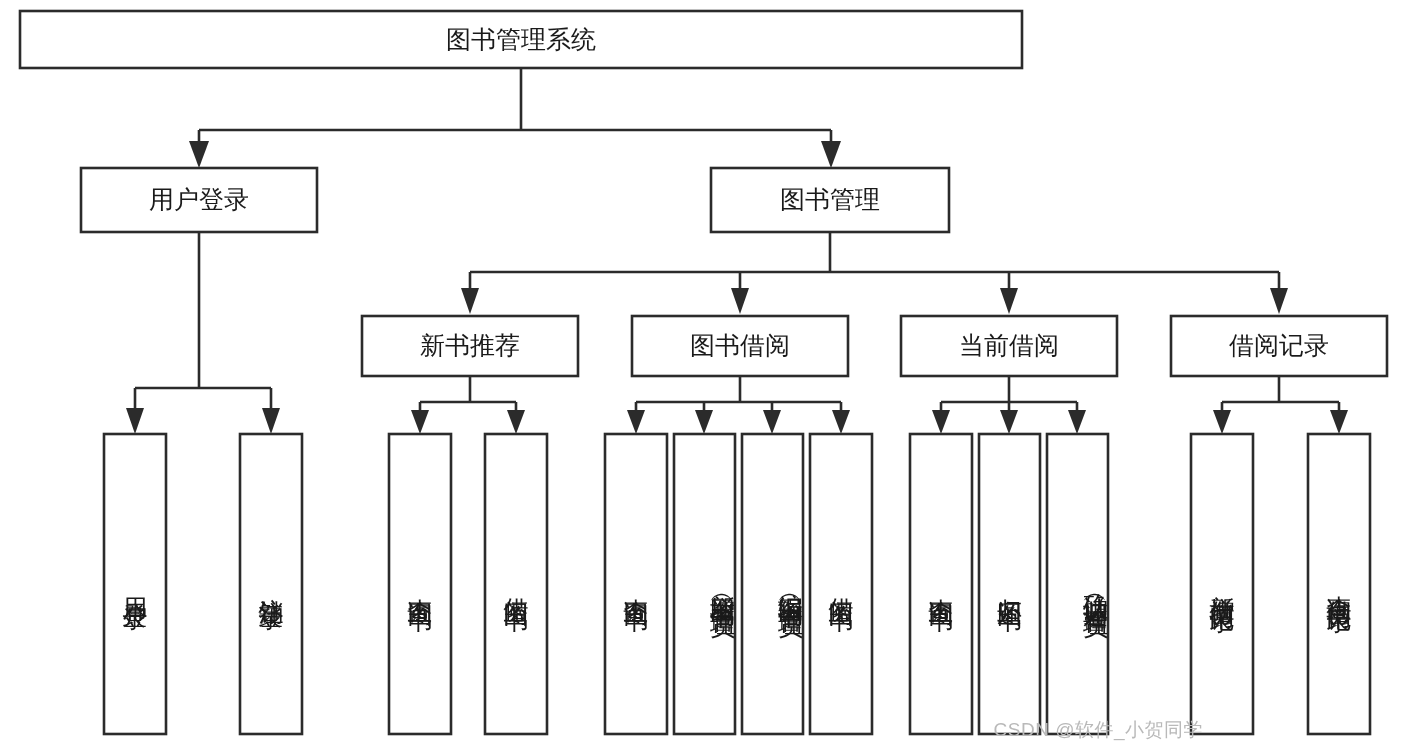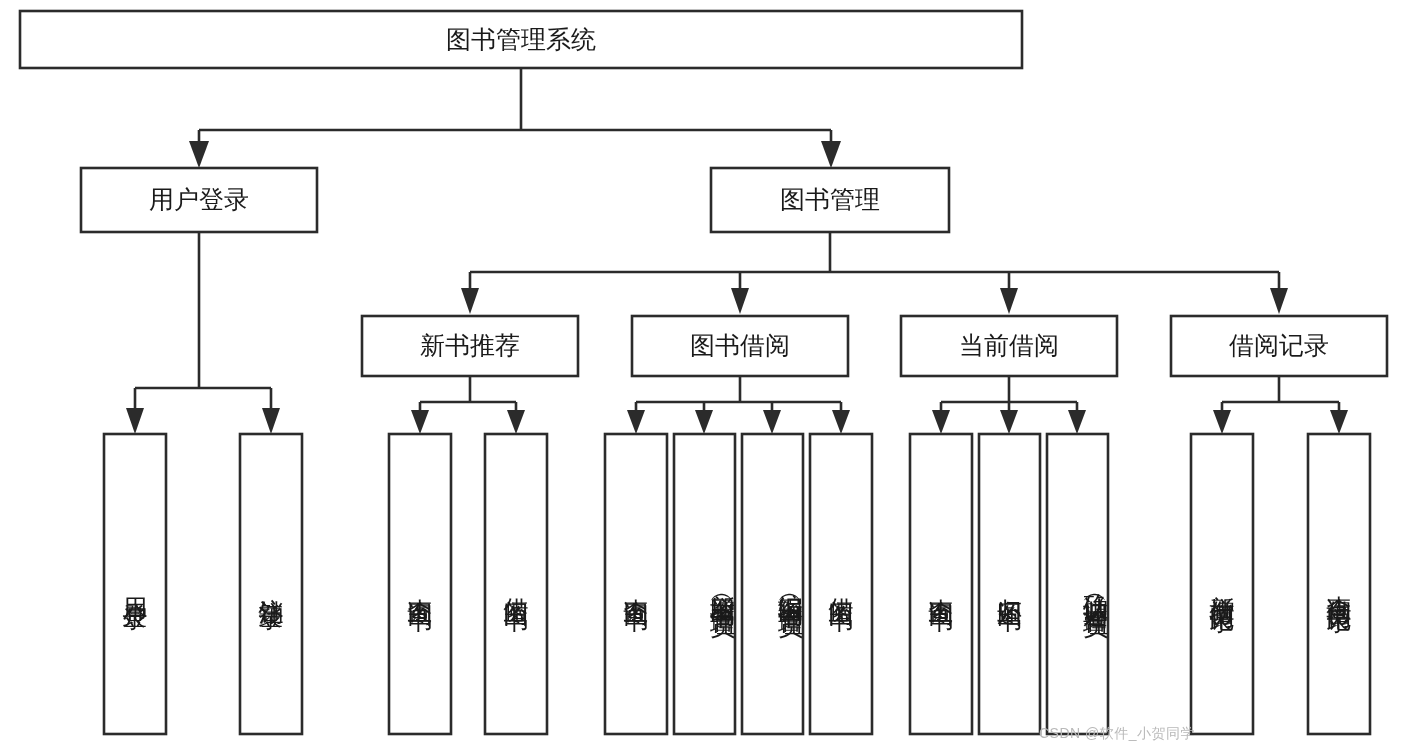--- a/index.html
+++ b/index.html
@@ -56,24 +56,24 @@
     font-family: "Liberation Sans", "DejaVu Sans", sans-serif;
     font-size: 25px;
     line-height: 1.0;
     color: #1a1a1a;
     letter-spacing: 3px;
     white-space: nowrap;
     pointer-events: none;
   }
   .watermark {
     position: absolute;
-    right: 8px;
+    right: 0;
     bottom: 4px;
     font-family: "Liberation Sans", "DejaVu Sans", sans-serif;
-    font-size: 14px;
+    font-size: 19px;
     color: #b9b9b9;
     white-space: nowrap;
     letter-spacing: 0.5px;
   }
 </style>
 </head>
 <body>
 
 <div id="diagram-root">
 

